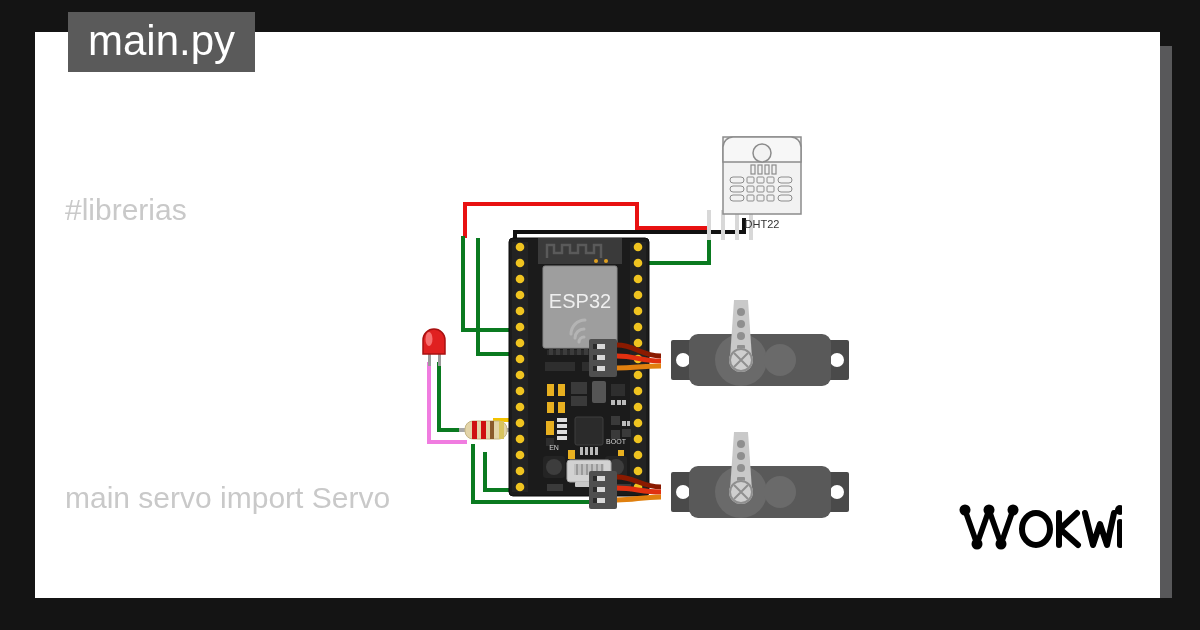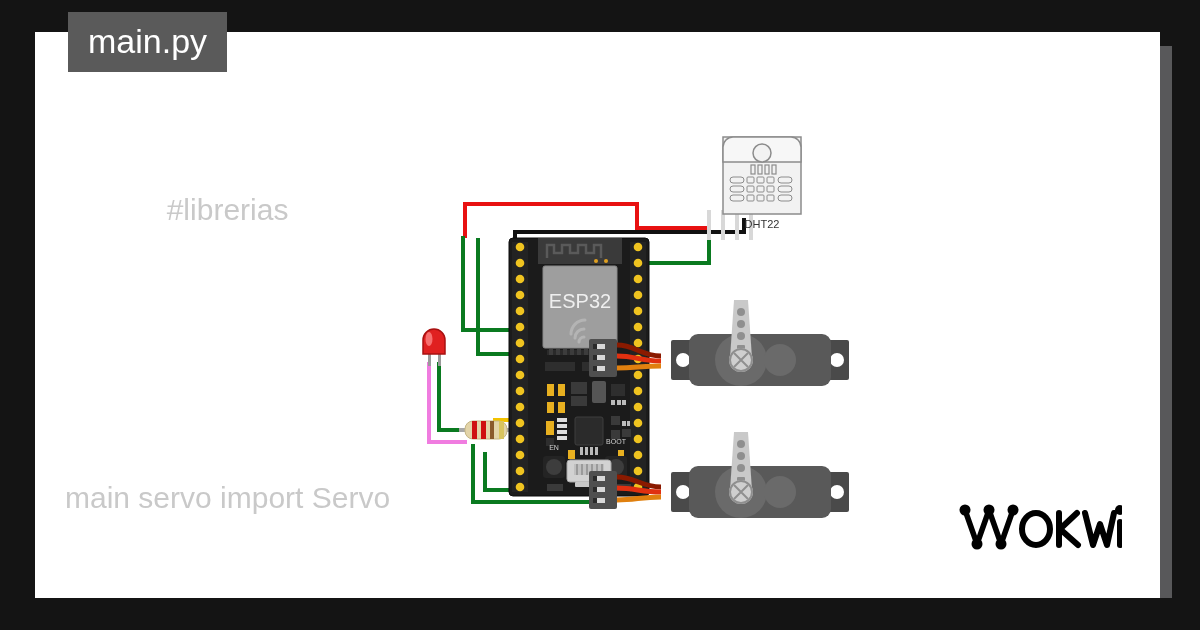--- a/index.html
+++ b/index.html
@@ -23,35 +23,35 @@
   .card{
     position:absolute;left:35px;top:32px;width:1125px;height:566px;
     background:#ffffff;overflow:hidden;
   }
 
   
   .tab{
     position:absolute;left:68px;top:12px;
     background:#5a5a5a;color:#ffffff;
     padding:9px 20px 11px 20px;
-    font-size:34px;line-height:40px;
+    font-size:42px;line-height:40px;
     letter-spacing:0px;
     z-index:40;
   }
 
   
   .code{
     position:absolute;left:30px;top:58px;
     color:#c9c9c9;
     font-size:30px;
     line-height:48px;
     white-space:pre;
     z-index:5;
   }
-  .code div{height:48px;text-align:center;}
+  .code div{height:48px;}
   .code .blank{height:48px;}
 
   
   .wokwi{
     position:absolute;right:38px;bottom:38px;
     z-index:20;
   }
 
   
   .circuit{position:absolute;left:0;top:0;width:1125px;height:566px;z-index:10;}

